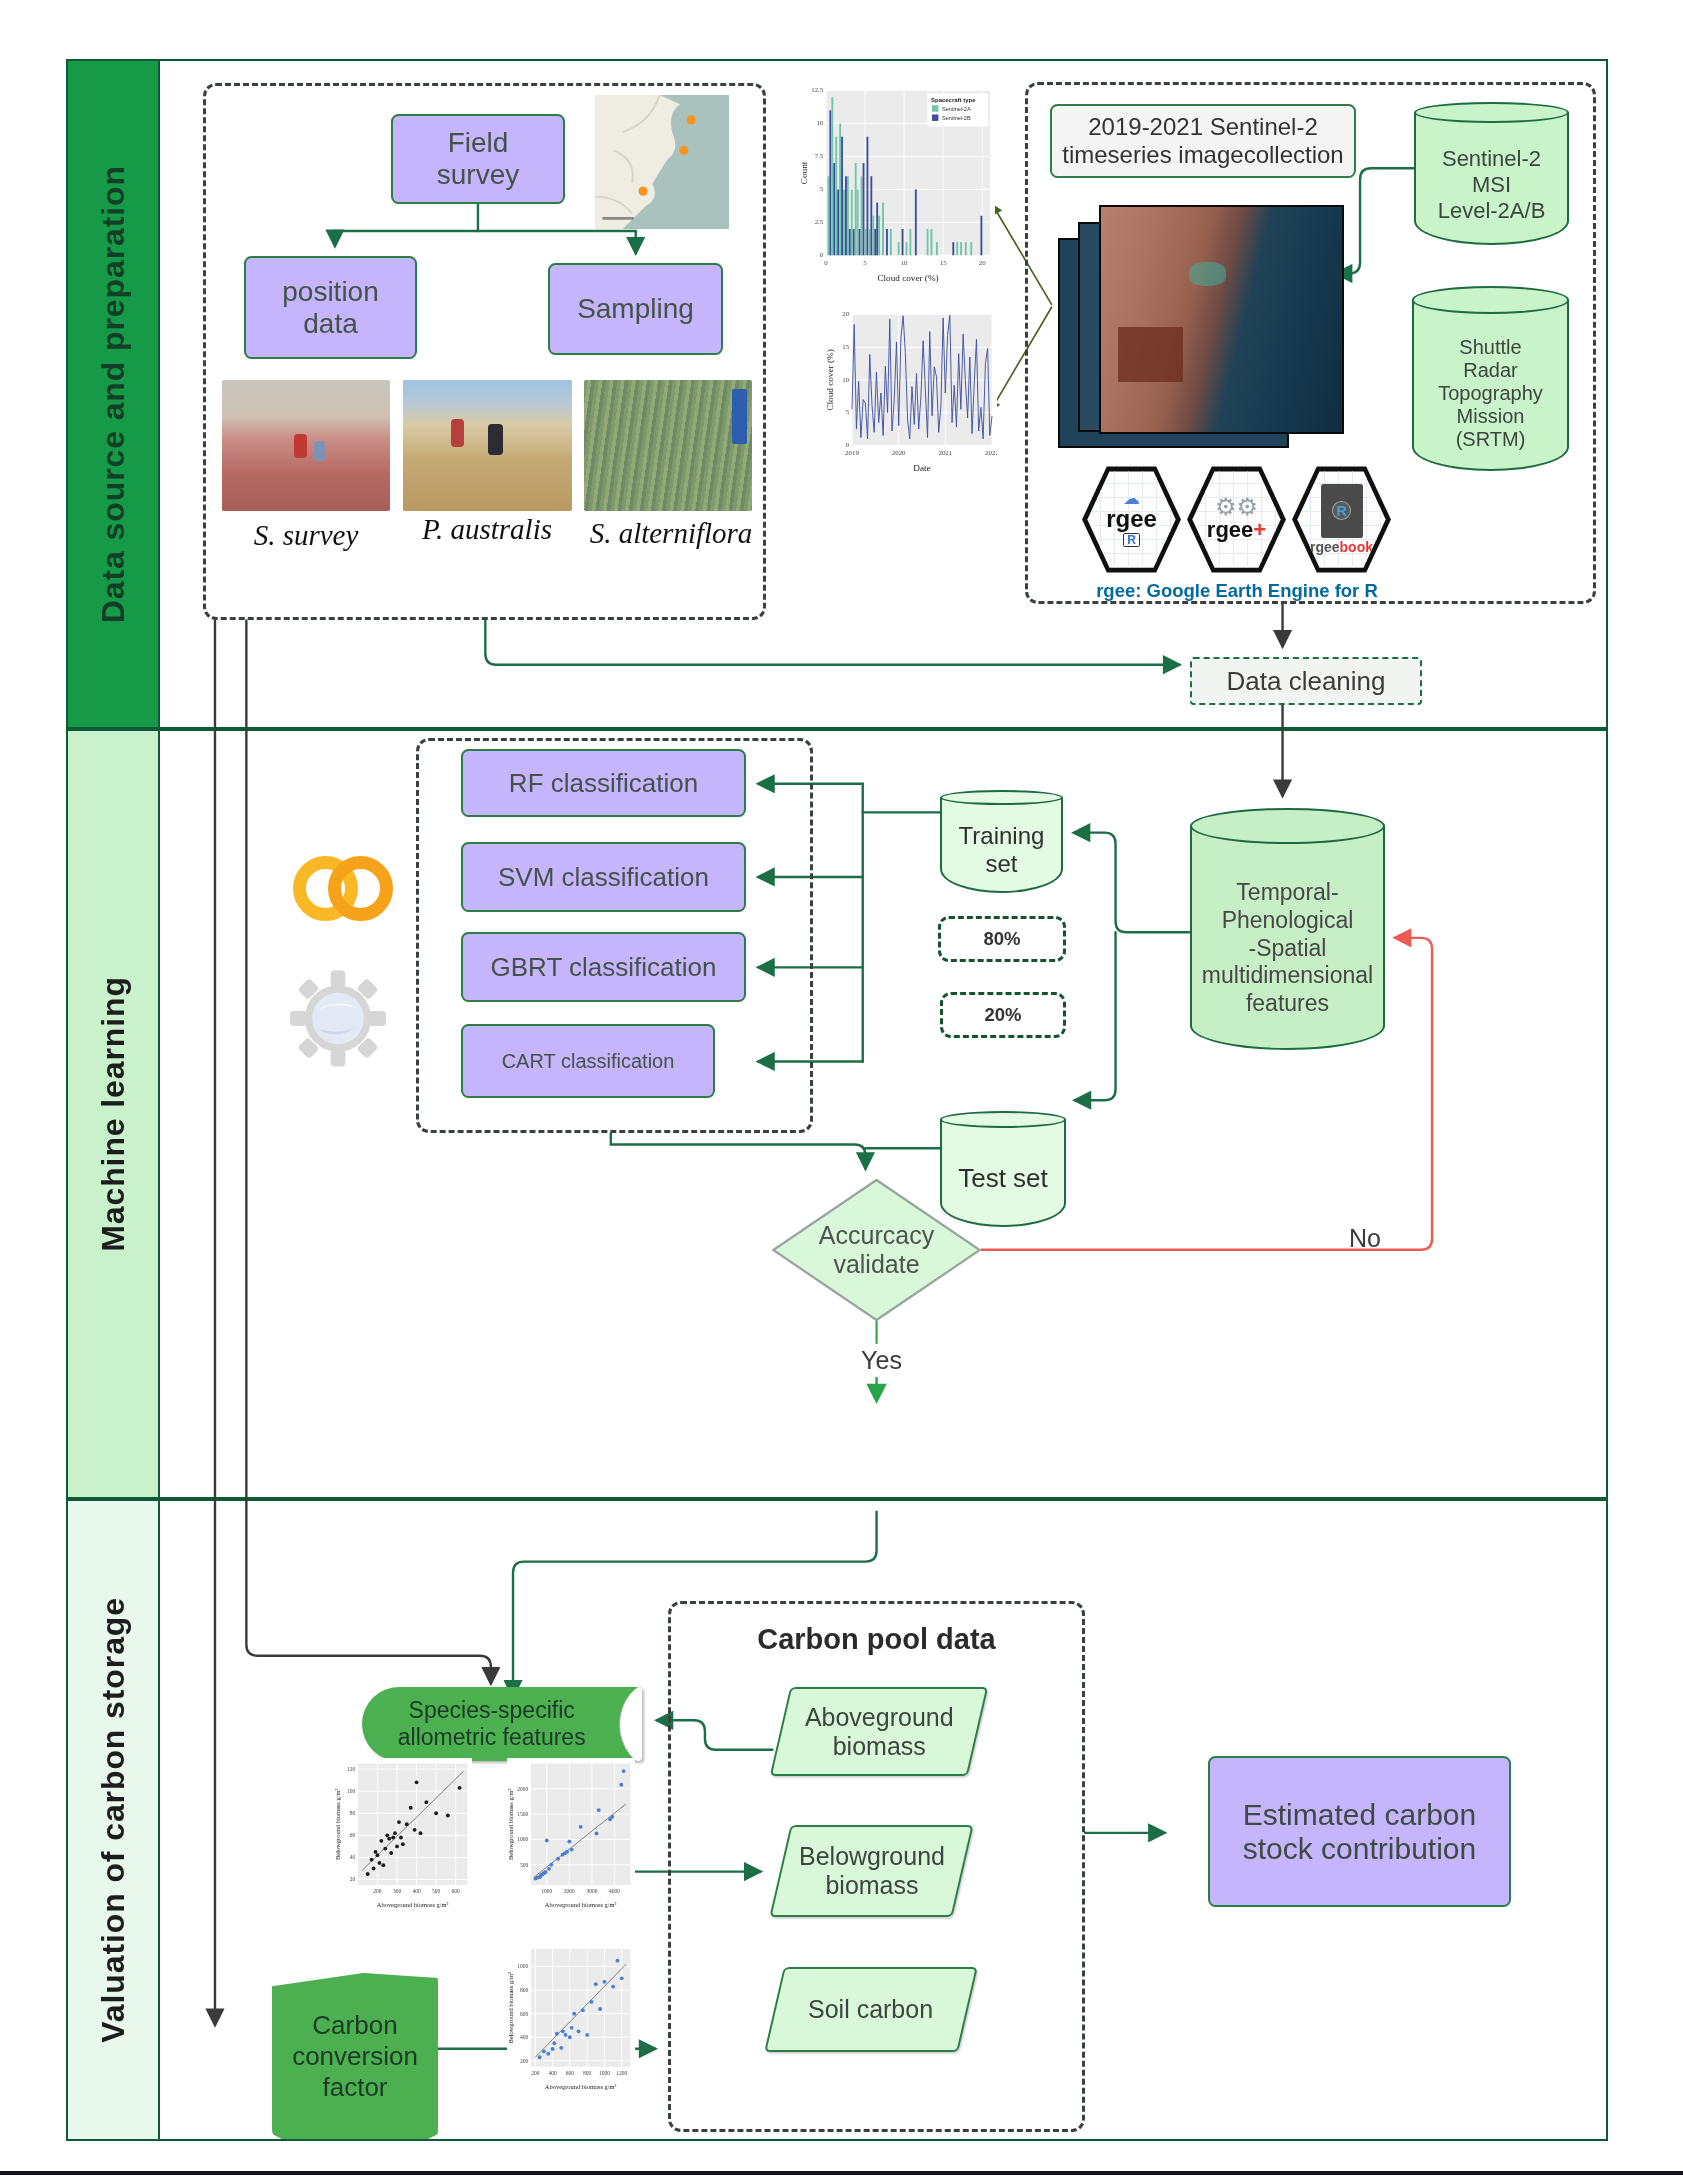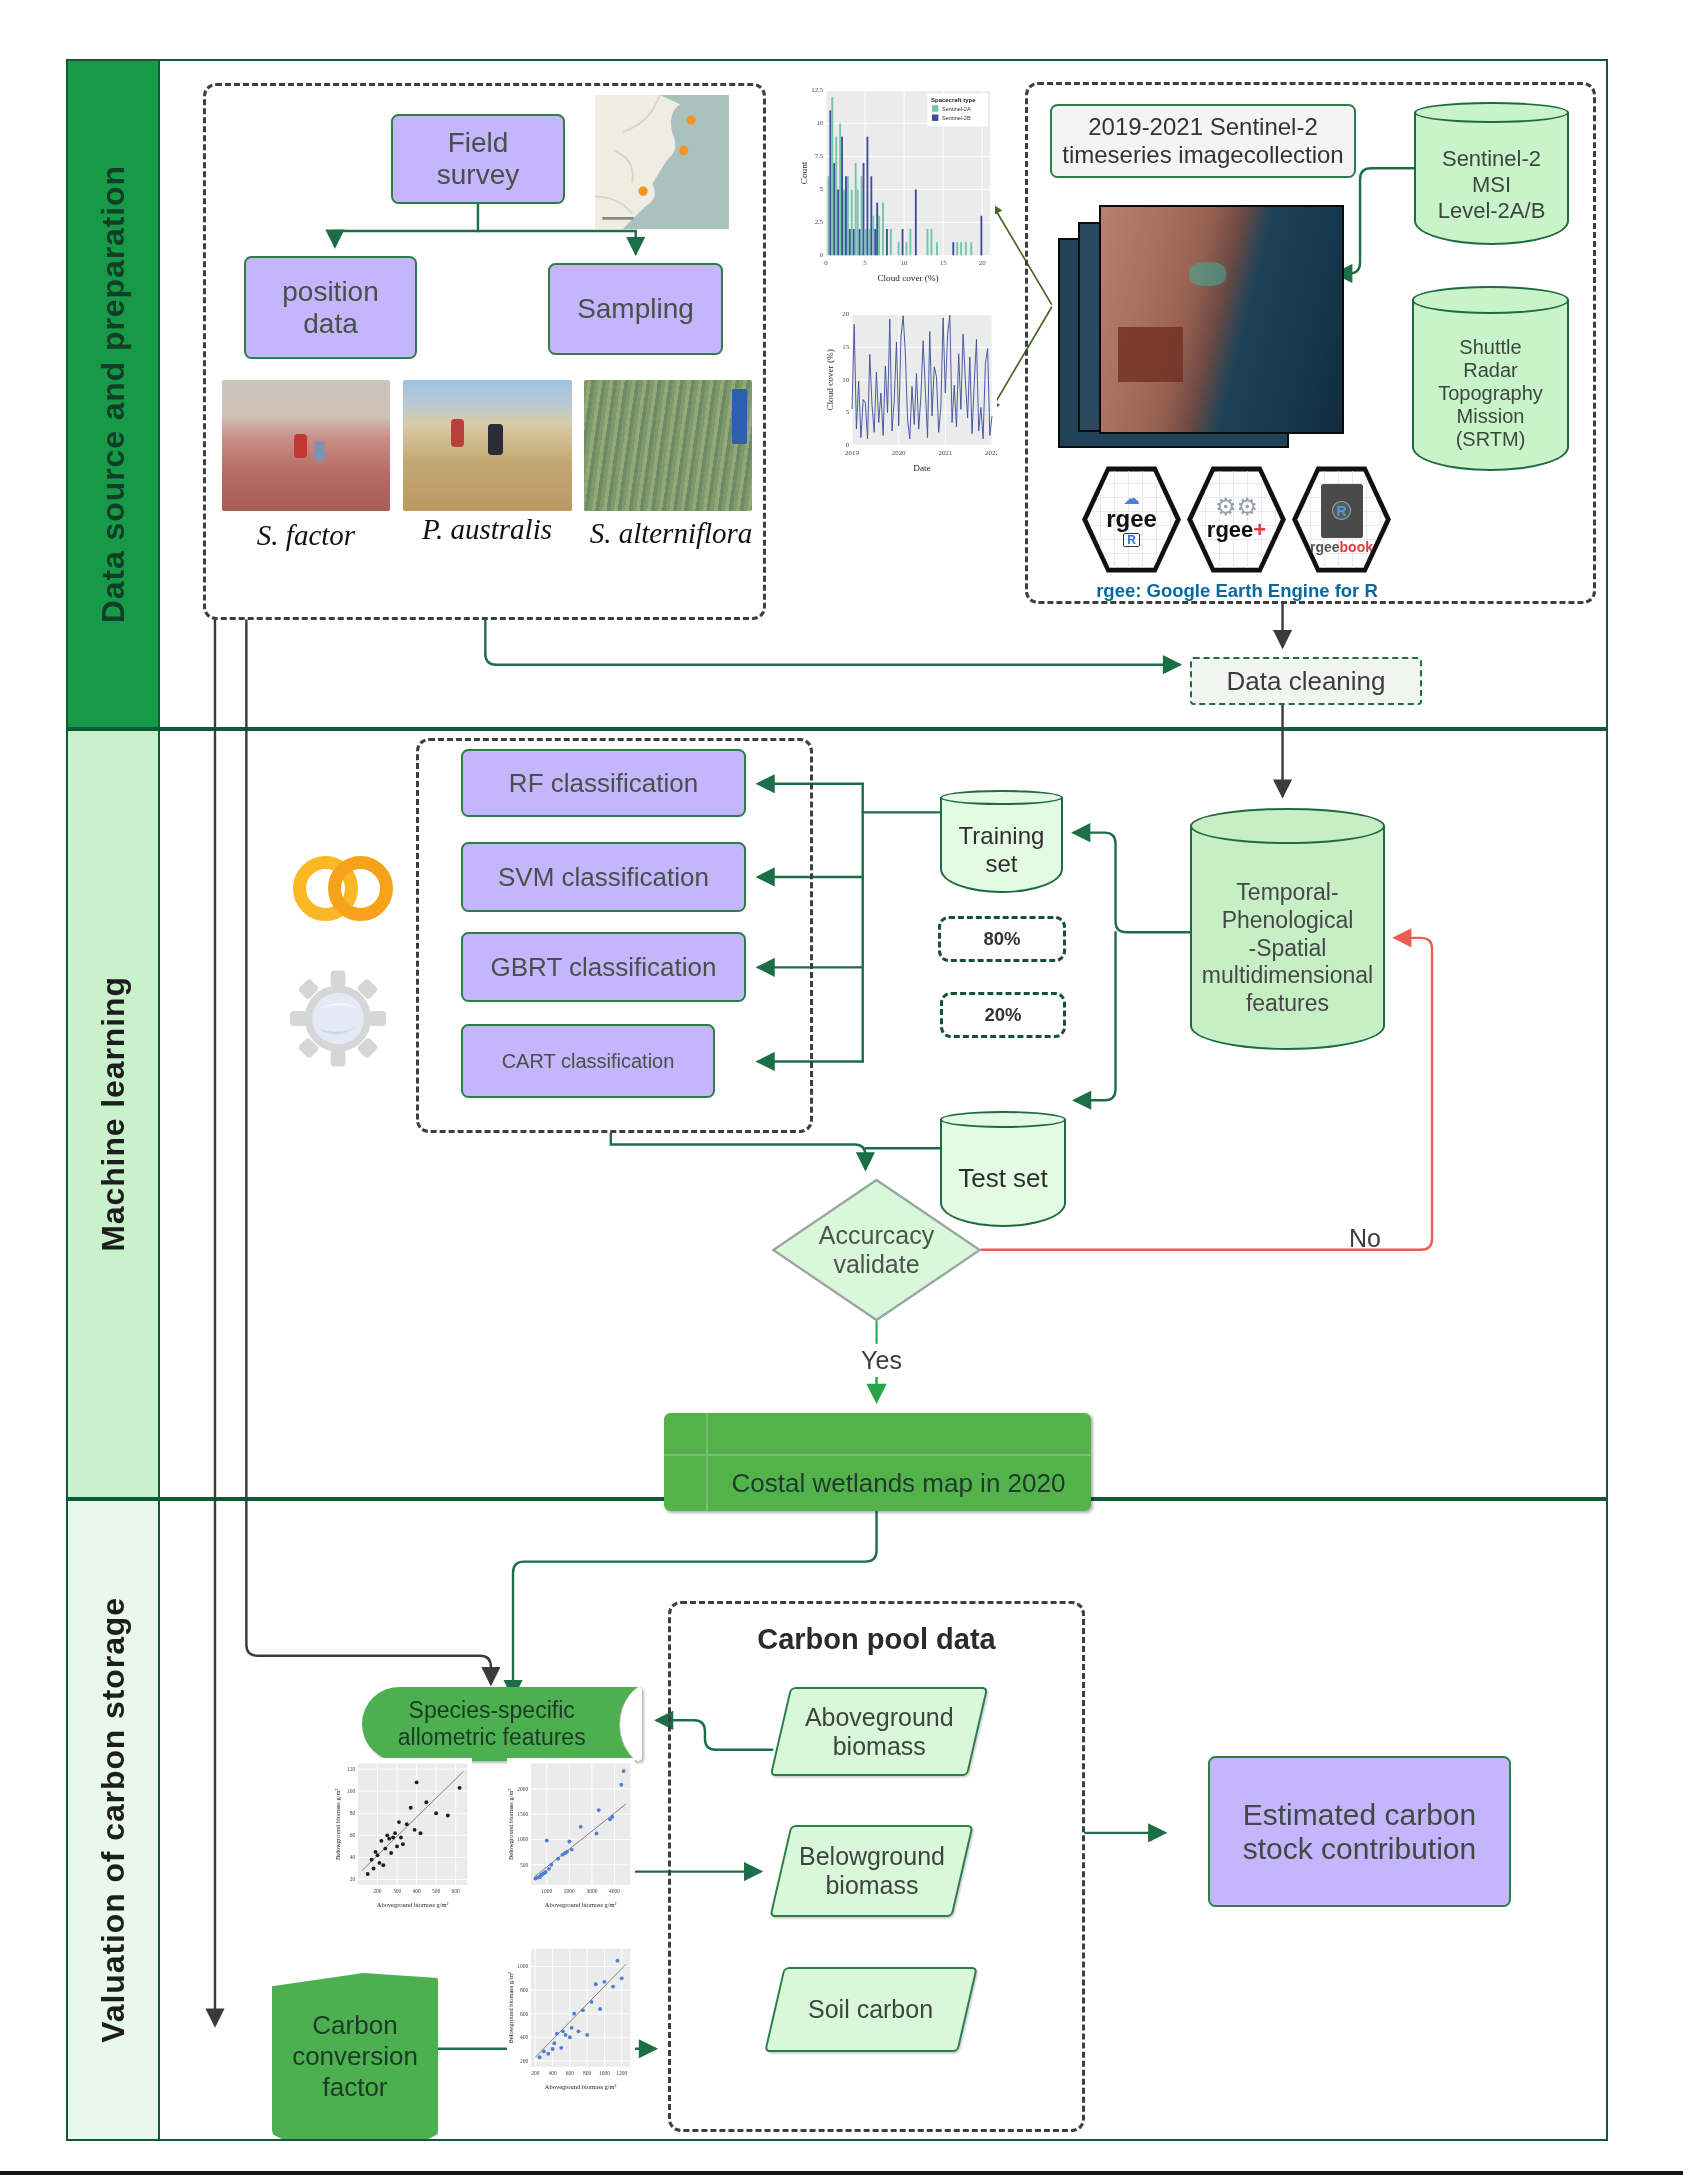--- a/index.html
+++ b/index.html
@@ -186,21 +186,21 @@
   <div class="photo" style="left:403px;top:380px;width:169px;height:131px;
     background:linear-gradient(180deg,#9ec3e0 0%,#b9c9d6 18%,#d9cba6 34%,#c4a873 62%,#b99a62 100%);">
     <div class="abs" style="left:48px;top:39px;width:13px;height:28px;background:#b8403c;border-radius:3.7px;"></div>
     <div class="abs" style="left:85px;top:44px;width:14.8px;height:31px;background:#2c2c34;border-radius:3.7px;"></div>
   </div>
   <div class="photo" style="left:584px;top:380px;width:168px;height:131px;
     background:repeating-linear-gradient(98deg,#7f9a6a 0 3.7px,#93a877 3.7px 7.4px,#6f8a67 7.4px 11px),linear-gradient(180deg,#8a9a8f,#9a9588);">
     <div class="abs" style="right:5.5px;top:9.2px;width:14.8px;height:55px;background:#2d5fae;border-radius:1.8px;"></div>
   </div>
 
-  <div class="slabel" style="left:306px;top:519px;">S. factor</div>
+  <div class="slabel" style="left:306px;top:519px;">S. survey</div>
   <div class="slabel" style="left:487px;top:513px;">P. australis</div>
   <div class="slabel" style="left:671px;top:517px;">S. alterniflora</div>
 
   <div class="chart" style="left:798px;top:85px;width:197px;height:198px;"><svg width="197" height="198" viewBox="0 0 213 215">
         <rect x="30" y="6" width="178" height="179" fill="#ebebeb"></rect>
         <line x1="30" x2="208" y1="185" y2="185" stroke="#ffffff" stroke-width="1"></line>
         <text x="27" y="187" text-anchor="end" font-size="7.5" fill="#444" font-family="Liberation Serif, serif">0</text>
         <line x1="30" x2="208" y1="149.2" y2="149.2" stroke="#ffffff" stroke-width="1"></line>
         <text x="27" y="151.2" text-anchor="end" font-size="7.5" fill="#444" font-family="Liberation Serif, serif">2.5</text>
         <line x1="30" x2="208" y1="113.39999999999999" y2="113.39999999999999" stroke="#ffffff" stroke-width="1"></line>
@@ -418,25 +418,20 @@
   <div class="abs" style="left:772px;top:1179px;width:209px;height:142px;">
     <svg width="209" height="142" viewBox="0 0 226 154">
         <polygon points="113,1 225,77 113,153 1,77" fill="#d9f7d9" stroke="#9aa5a0" stroke-width="2.5"></polygon>
       </svg>
     <div class="abs pre" style="inset:0;display:flex;align-items:center;justify-content:center;text-align:center;font-size:25px;color:#4b554e;">Accurcacy
 validate</div>
   </div>
   <div class="notetxt" style="left:849px;top:1346px;width:65px;text-align:center;font-size:25px;color:#3c3c3c;">Yes</div>
   <div class="notetxt" style="left:1349px;top:1224px;width:55px;font-size:25px;color:#3c3c3c;">No</div>
 
-  <div class="abs" style="left:664px;top:1413px;width:427px;height:98px;background:#54b24b;border-radius:6.5px;box-shadow:1.8px 1.8px 2.8px rgba(0,0,0,.3);">
-    <div class="gridline" style="left:42px;top:0;width:1.8px;height:98px;"></div>
-    <div class="gridline" style="left:0;top:41px;width:427px;height:1.8px;"></div>
-    <div class="abs" style="left:42px;top:42px;right:0;bottom:0;display:flex;align-items:center;justify-content:center;font-size:26px;color:#1e3a2a;">Costal wetlands map in 2020</div>
-  </div>
 
   <div class="dashedbox" style="left:668px;top:1601px;width:417px;height:531px;"></div>
   <div class="notetxt" style="left:668px;top:1623px;width:417px;text-align:center;font-weight:bold;font-size:29px;color:#2b2b2b;">Carbon pool data</div>
 
   <div class="abs" style="left:362px;top:1687px;width:280px;height:74px;background:#4caf50;border-radius:39px 3.7px 3.7px 39px;
     box-shadow:1.8px 1.8px 2.8px rgba(0,0,0,.3);overflow:hidden;">
     <div class="abs" style="right:-48px;top:-5.5px;width:70px;height:85px;background:#fff;border-radius:50%;border-left:1.8px solid #9ab39a;"></div>
     <div class="abs pre" style="inset:0 28px 0 7.4px;display:flex;align-items:center;justify-content:center;text-align:center;font-size:23px;color:#1d3a26;">Species-specific
 allometric features</div>
   </div>

